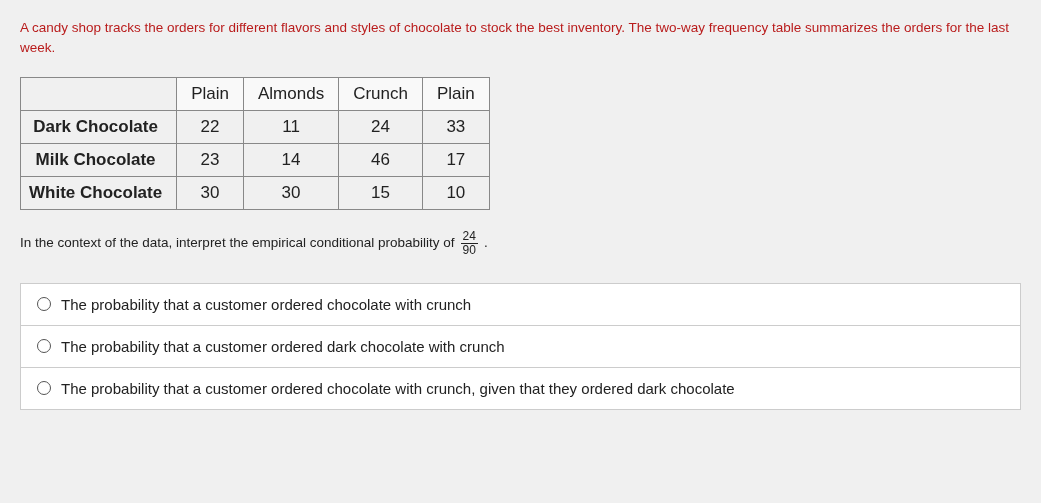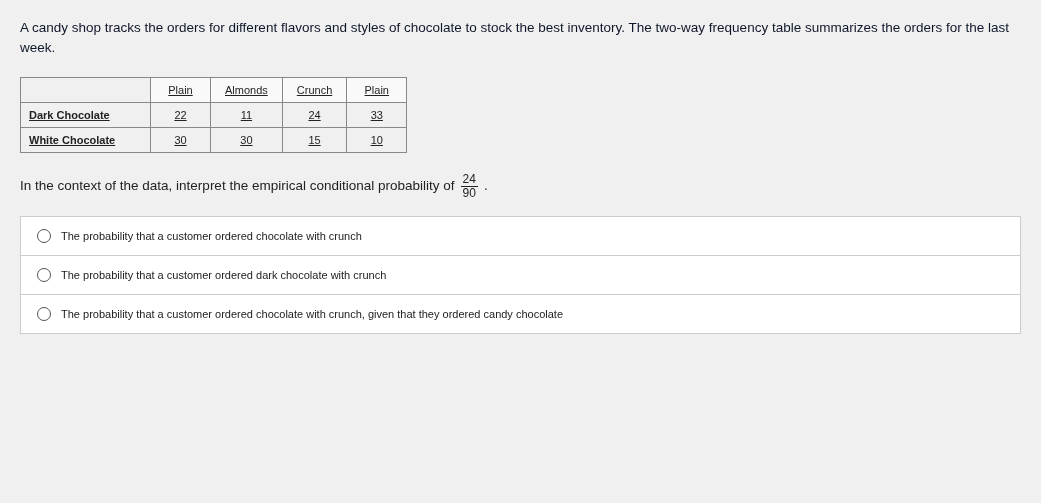--- a/index.html
+++ b/index.html
@@ -15,61 +15,60 @@
       width: 1041px;
       min-height: 503px;
       padding: 18px 20px;
       color: #222;
     }
 
     .intro-text {
       font-size: 13.5px;
       line-height: 1.5;
       margin-bottom: 18px;
-      color: #0f172a;
+      color: #b91c1c;
     }
 
     .table-container {
       margin-bottom: 20px;
     }
 
     table {
       border-collapse: collapse;
-      font-size: 11px;
-      text-decoration: underline;
+      font-size: 17px;
     }
 
     table td, table th {
       border: 1px solid #888;
       padding: 6px 14px;
       text-align: center;
       min-width: 60px;
     }
 
     table td:first-child {
-      text-align: left;
+      text-align: center;
       font-weight: bold;
       min-width: 130px;
       padding-left: 8px;
     }
 
     table tr:first-child td {
       font-weight: normal;
       background: #f9f9f9;
     }
 
     table tr:first-child td:first-child {
       font-weight: normal;
       border: 1px solid #888;
       background: transparent;
     }
 
     .question-text {
       font-size: 13.5px;
-      margin-bottom: 16px;
+      margin-bottom: 26px;
       line-height: 1.6;
       display: flex;
       align-items: center;
       flex-wrap: wrap;
       gap: 4px;
     }
 
     .fraction {
       display: inline-flex;
       flex-direction: column;
@@ -98,21 +97,21 @@
     }
 
     .option-row {
       background: white;
       border: 1px solid #ccc;
       padding: 12px 16px;
       display: flex;
       align-items: center;
       gap: 10px;
       cursor: pointer;
-      font-size: 11px;
+      font-size: 15px;
     }
 
     .option-row:not(:last-child) {
       border-bottom: none;
     }
 
     .radio-circle {
       width: 14px;
       height: 14px;
       border-radius: 50%;
@@ -138,20 +137,27 @@
       <td>Plain</td>
     </tr>
     <tr>
       <td>Dark Chocolate</td>
       <td>22</td>
       <td>11</td>
       <td>24</td>
       <td>33</td>
     </tr>
     <tr>
+      <td>Milk Chocolate</td>
+      <td>23</td>
+      <td>14</td>
+      <td>46</td>
+      <td>17</td>
+    </tr>
+    <tr>
       <td>White Chocolate</td>
       <td>30</td>
       <td>30</td>
       <td>15</td>
       <td>10</td>
     </tr>
   </tbody>
     </table>
 </div>
 
@@ -168,15 +174,15 @@
   <div class="option-row">
     <span class="radio-circle"></span>
     <span>The probability that a customer ordered chocolate with crunch</span>
   </div>
   <div class="option-row">
     <span class="radio-circle"></span>
     <span>The probability that a customer ordered dark chocolate with crunch</span>
   </div>
   <div class="option-row">
     <span class="radio-circle"></span>
-    <span>The probability that a customer ordered chocolate with crunch, given that they ordered candy chocolate</span>
+    <span>The probability that a customer ordered chocolate with crunch, given that they ordered dark chocolate</span>
   </div>
 </div>
 
 </body></html>

